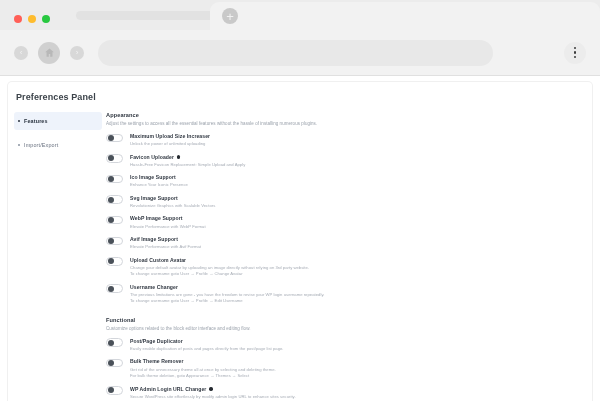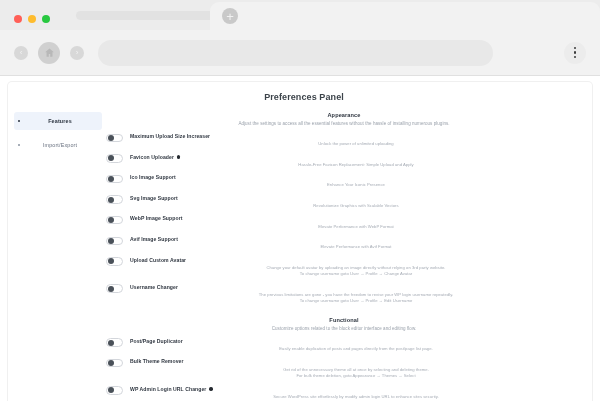--- a/index.html
+++ b/index.html
@@ -156,21 +156,20 @@
   }
   .page {
     position: absolute;
     left: 8px; right: 8px; top: 6px; bottom: 0;
     background: #ffffff;
     border-radius: 4px 4px 0 0;
     box-shadow: 0 0 0 1px #f0f0f0;
     padding: 10px 0 0 0;
     box-sizing: border-box;
     overflow: hidden;
-    text-align: center;
   }
   .page-title {
     font-size: 9px;
     color: #3c434a;
     font-weight: 600;
     padding: 0 0 10px 8px;
     letter-spacing: 0.1px;
   }
   .layout {
     display: flex;

